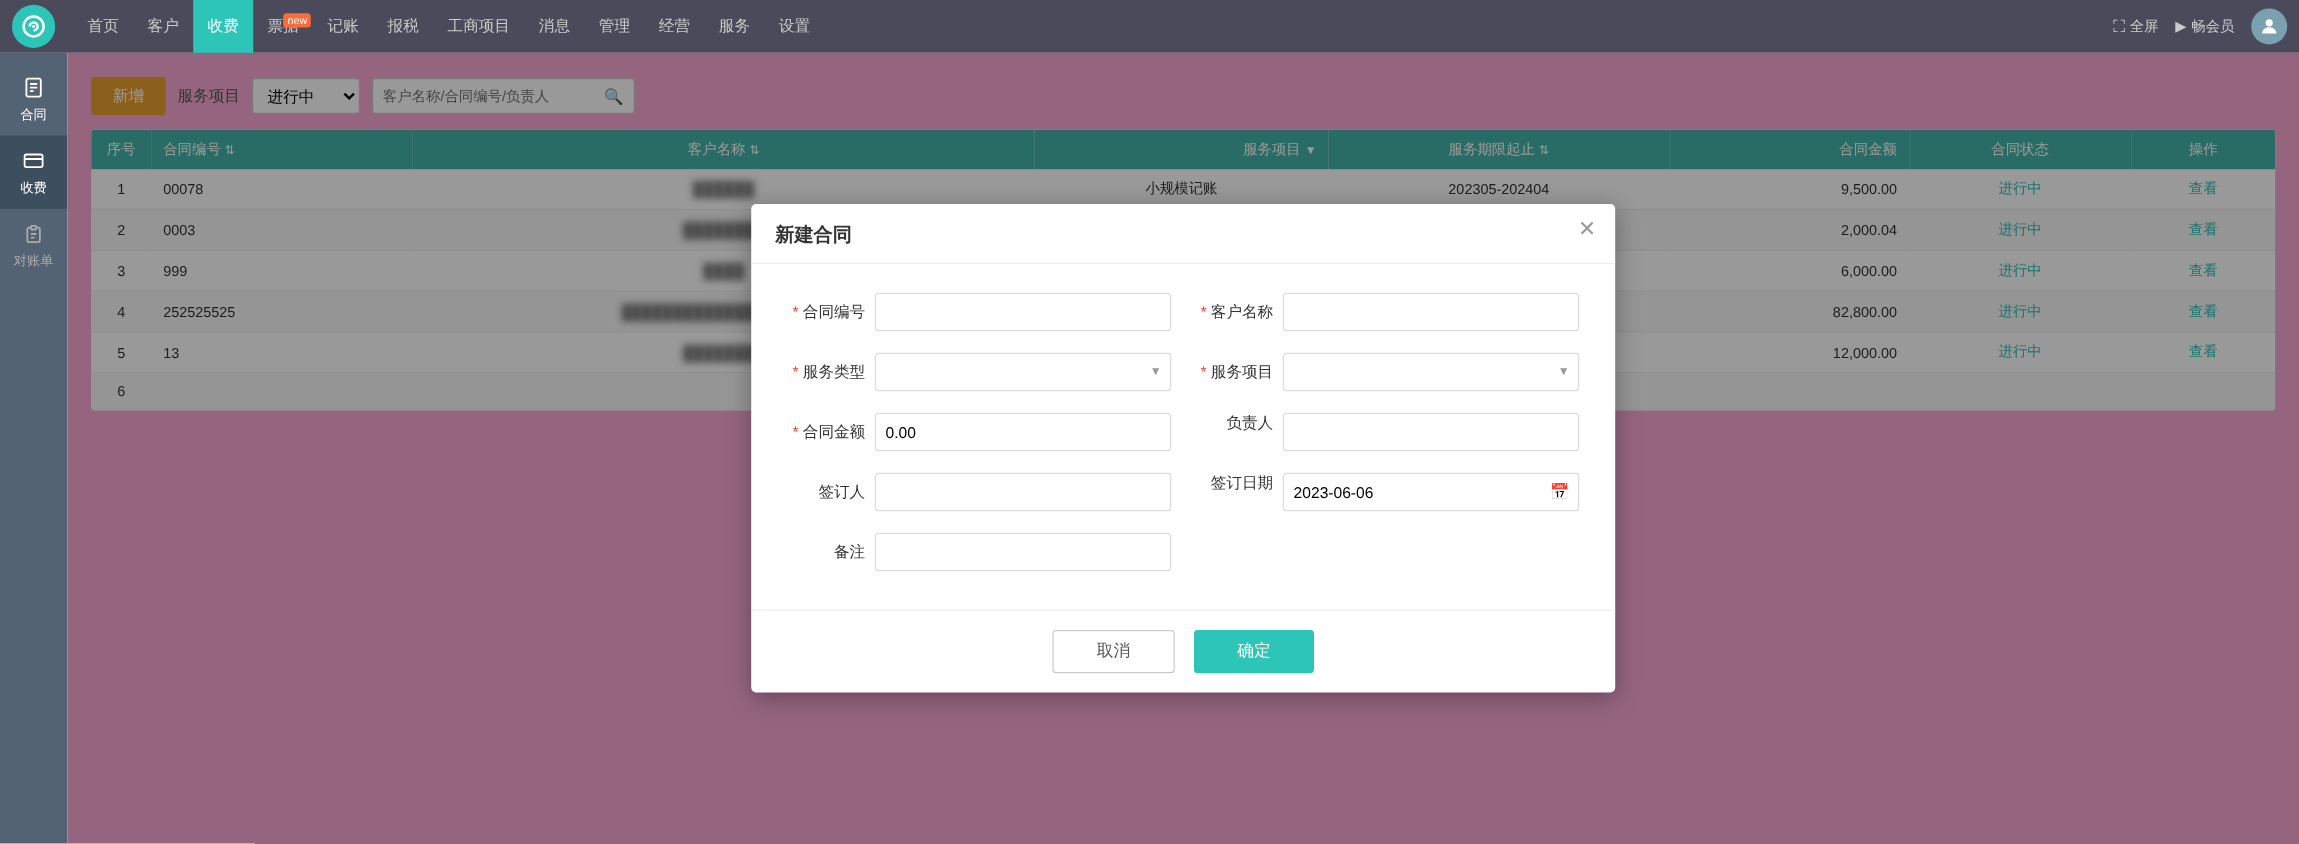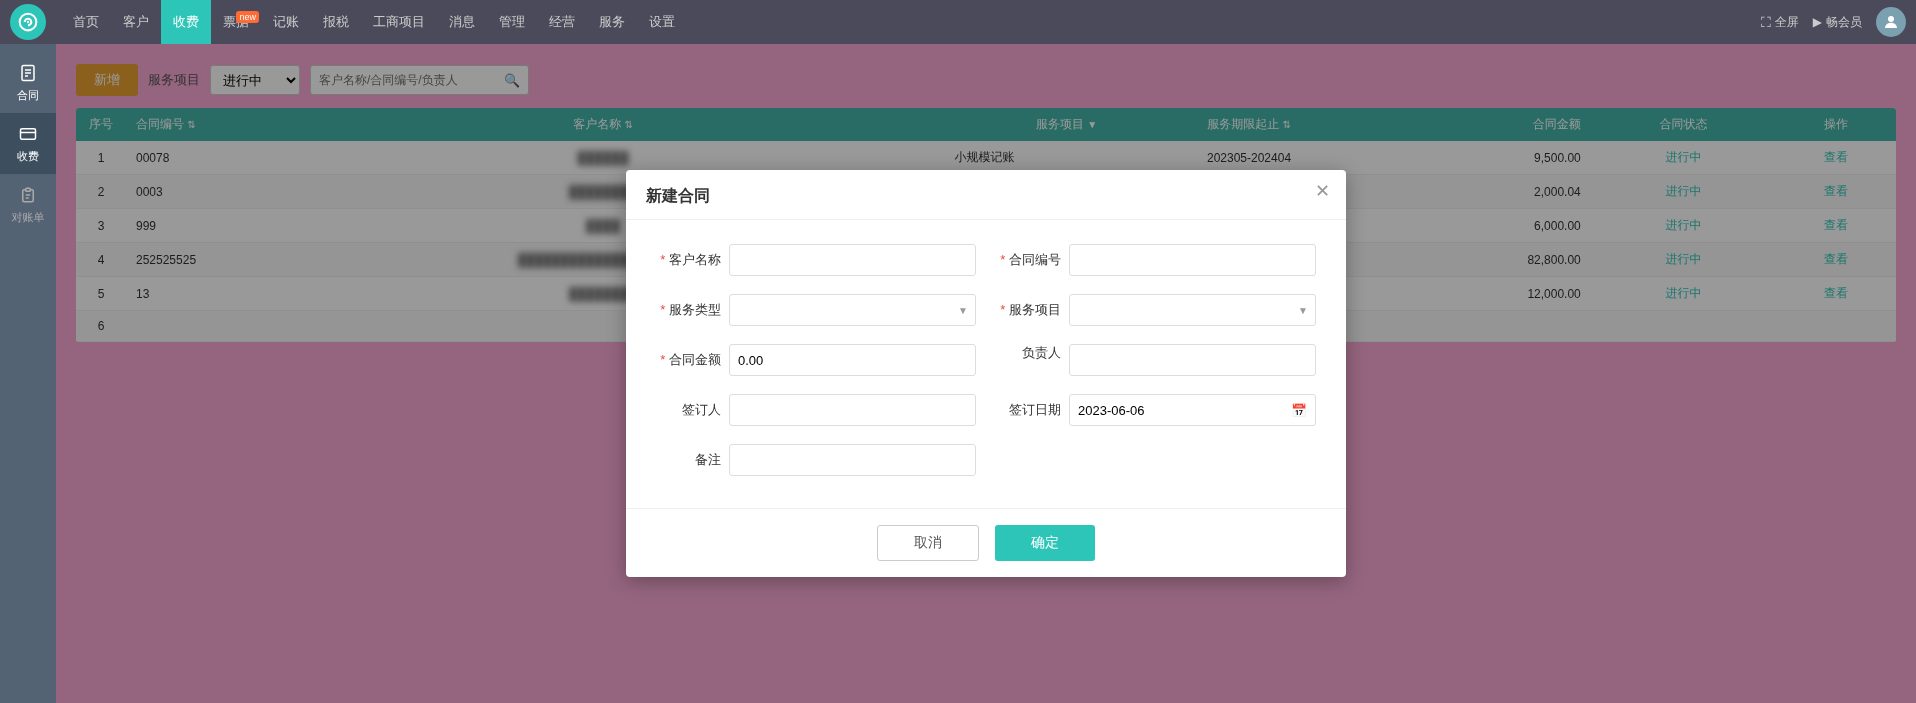--- a/index.html
+++ b/index.html
@@ -208,27 +208,27 @@
         <div style="padding:16px 20px 12px;font-size:16px;font-weight:bold;color:#333;border-bottom:1px solid #eee;">
           <span>新建合同</span>
           <button style="position:absolute;top:12px;right:16px;cursor:pointer;font-size:18px;color:#999;background:none;border:none;line-height:1;">✕</button>
         </div>
 
         <div style="padding:24px 30px;">
 
           <div style="display:flex;gap:20px;margin-bottom:18px;">
             <div style="flex:1;display:flex;align-items:center;gap:8px;">
               <label style="font-size:13px;color:#333;white-space:nowrap;min-width:65px;text-align:right;">
+                <span style="color:#e74c3c;">*</span> <span>合同编号</span>
+              </label>
+              <input type="text" style="flex: 1 1 0%; height: 32px; border: 1px solid rgb(221, 221, 221); border-radius: 3px; padding: 0px 8px; font-size: 13px; outline: none;">
+            </div>
+            <div style="flex:1;display:flex;align-items:center;gap:8px;">
+              <label style="font-size:13px;color:#333;white-space:nowrap;min-width:65px;text-align:right;">
                 <span style="color:#e74c3c;">*</span> <span>客户名称</span>
-              </label>
-              <input type="text" style="flex: 1 1 0%; height: 32px; border: 1px solid rgb(221, 221, 221); border-radius: 3px; padding: 0px 8px; font-size: 13px; outline: none;">
-            </div>
-            <div style="flex:1;display:flex;align-items:center;gap:8px;">
-              <label style="font-size:13px;color:#333;white-space:nowrap;min-width:65px;text-align:right;">
-                <span style="color:#e74c3c;">*</span> <span>合同编号</span>
               </label>
               <input type="text" style="flex: 1 1 0%; height: 32px; border: 1px solid rgb(221, 221, 221); border-radius: 3px; padding: 0px 8px; font-size: 13px; outline: none;">
             </div>
           </div>
 
           <div style="display:flex;gap:20px;margin-bottom:18px;">
             <div style="flex:1;display:flex;align-items:center;gap:8px;">
               <label style="font-size:13px;color:#333;white-space:nowrap;min-width:65px;text-align:right;">
                 <span style="color:#e74c3c;">*</span> <span>服务类型</span>
               </label>
@@ -267,21 +267,21 @@
             </div>
           </div>
 
           <div style="display:flex;gap:20px;margin-bottom:18px;">
             <div style="flex:1;display:flex;align-items:center;gap:8px;">
               <label style="font-size:13px;color:#333;white-space:nowrap;min-width:65px;text-align:right;">
                 <span>签订人</span>
               </label>
               <input type="text" style="flex: 1 1 0%; height: 32px; border: 1px solid rgb(221, 221, 221); border-radius: 3px; padding: 0px 8px; font-size: 13px; outline: none;">
             </div>
-            <div style="flex:1;display:flex;align-items:center;gap:8px;">
+            <div style="flex:1;display:flex;gap:8px;">
               <label style="font-size:13px;color:#333;white-space:nowrap;min-width:65px;text-align:right;">
                 <span>签订日期</span>
               </label>
               <div style="flex:1;position:relative;">
                 <input type="text" style="width: 100%; height: 32px; border: 1px solid rgb(221, 221, 221); border-radius: 3px; padding: 0px 30px 0px 8px; font-size: 13px; outline: none;" value="2023-06-06">
                 <span style="position:absolute;right:8px;top:50%;transform:translateY(-50%);color:#999;font-size:13px;cursor:pointer;">📅</span>
               </div>
             </div>
           </div>
 

